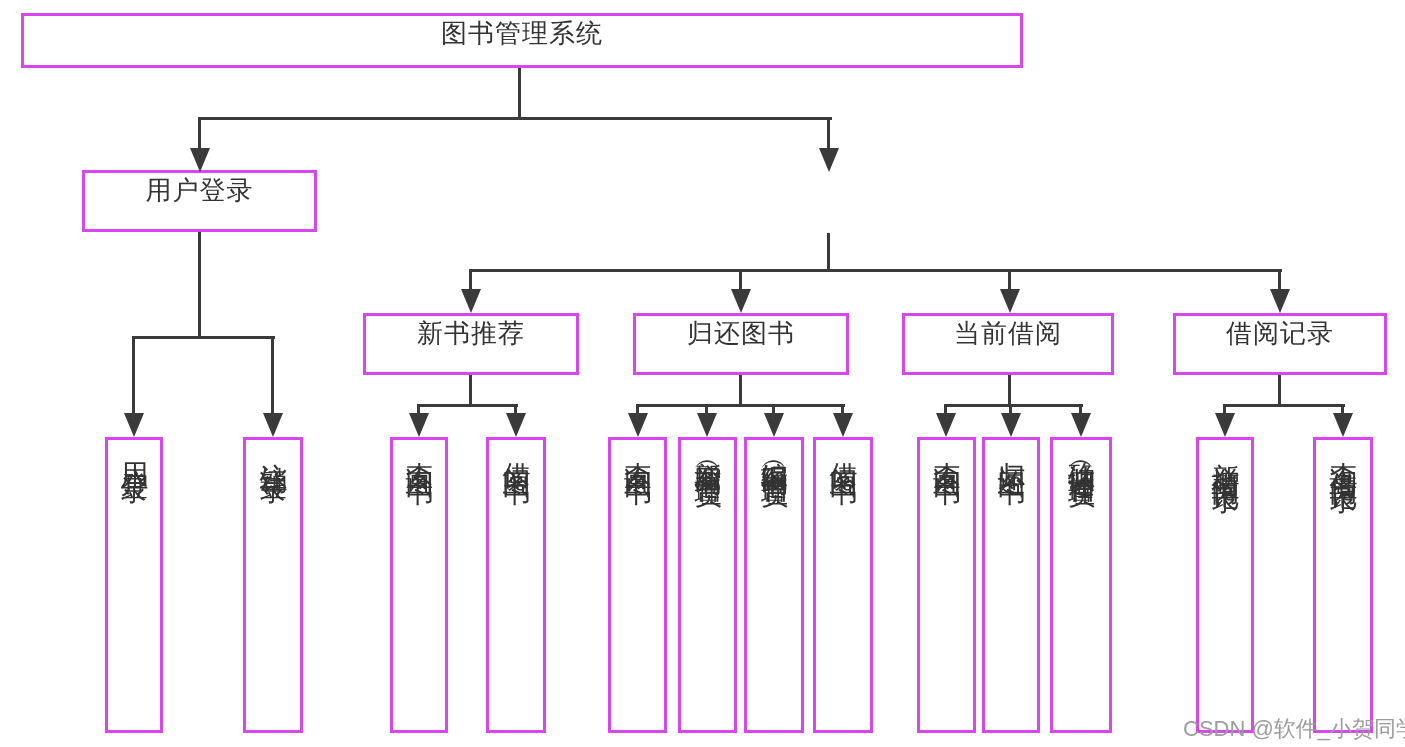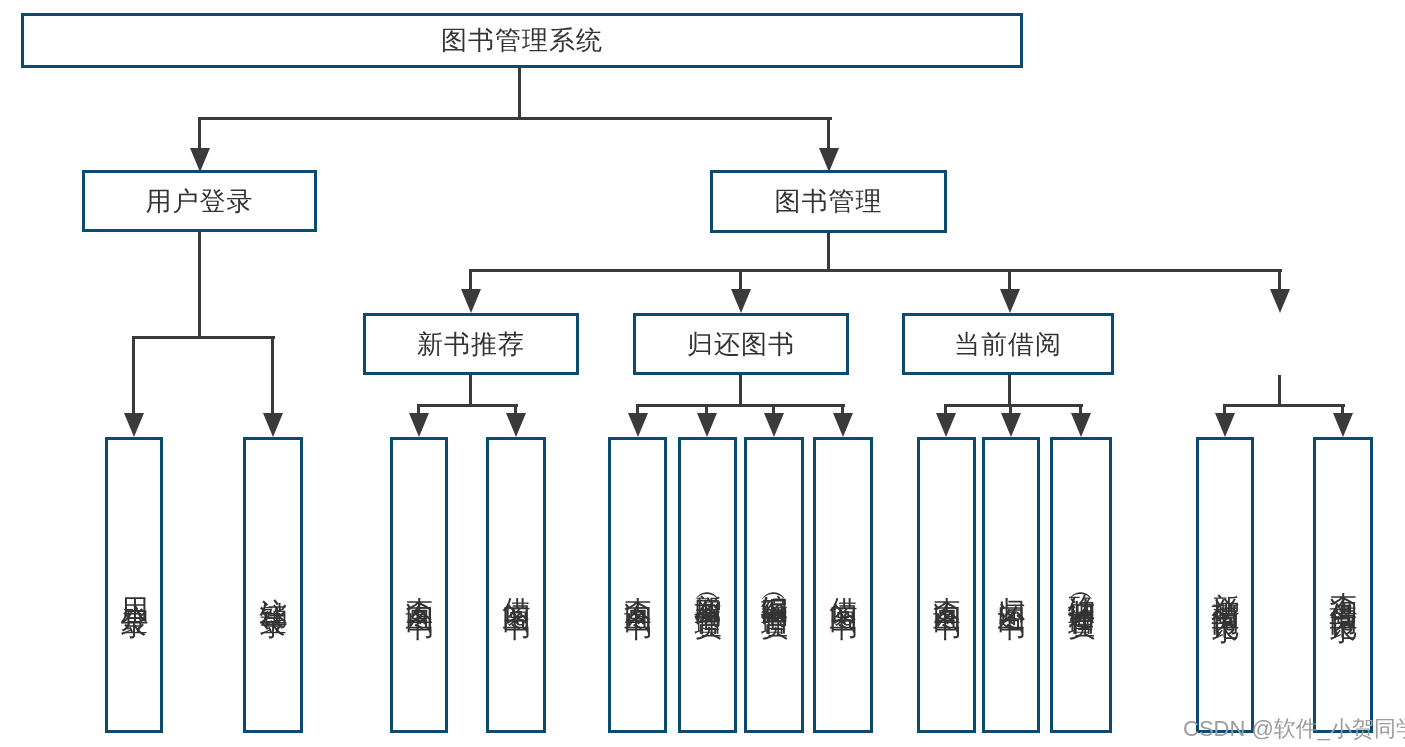--- a/index.html
+++ b/index.html
@@ -7,24 +7,24 @@
   .stage{
     position:relative;
     width:1405px;height:747px;
     background:#ffffff;
     font-family:"Liberation Sans", sans-serif;
     overflow:hidden;
   }
   .box{
     position:absolute;
     box-sizing:border-box;
-    border:3px solid #0c4a6e;
+    border:3px solid #d946ef;
     background:#ffffff;
     display:flex;
-    align-items:center;
+    align-items:flex-start;
     justify-content:center;
     color:#333333;
   }
   .box-h{font-size:26px;letter-spacing:1px;}
   .vtext{
     writing-mode:vertical-rl;
     text-orientation:mixed;
     font-size:28px;
     letter-spacing:5px;
     line-height:1;
@@ -54,36 +54,36 @@
 <div class="stage">
 
   <div class="box box-h" style="left:21px;top:13px;width:1002px;height:55px;">
     <span>图书管理系统</span>
   </div>
 
   <div class="box box-h" style="left:82px;top:170px;width:235px;height:62px;">
     <span>用户登录</span>
   </div>
 
-  <div class="box box-h" style="left:710px;top:170px;width:237px;height:63px;">
-    <span>图书管理</span>
-  </div>
 
   <div class="box box-h" style="left:363px;top:313px;width:216px;height:62px;">
     <span>新书推荐</span>
   </div>
 
   <div class="box box-h" style="left:633px;top:313px;width:216px;height:62px;">
     <span>归还图书</span>
   </div>
 
   <div class="box box-h" style="left:902px;top:313px;width:212px;height:62px;">
     <span>当前借阅</span>
   </div>
 
+  <div class="box box-h" style="left:1173px;top:313px;width:214px;height:62px;">
+    <span>借阅记录</span>
+  </div>
 
   <div class="box" style="left:105px;top:437px;width:58px;height:296px;">
     <span class="vtext">用户登录</span>
   </div>
 
   <div class="box" style="left:243px;top:437px;width:60px;height:296px;">
     <span class="vtext">注销登录</span>
   </div>
 
   <div class="box" style="left:390px;top:437px;width:58px;height:296px;">

